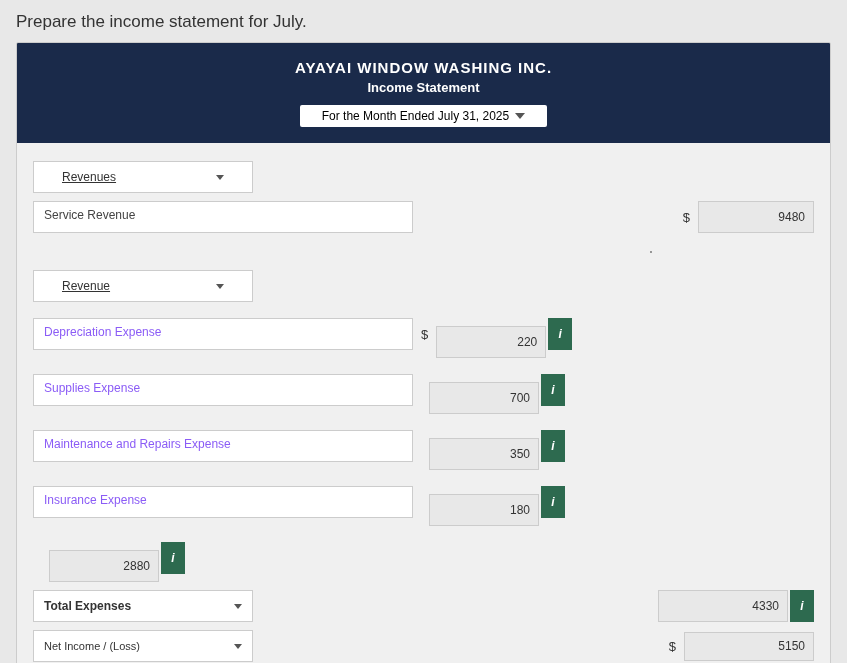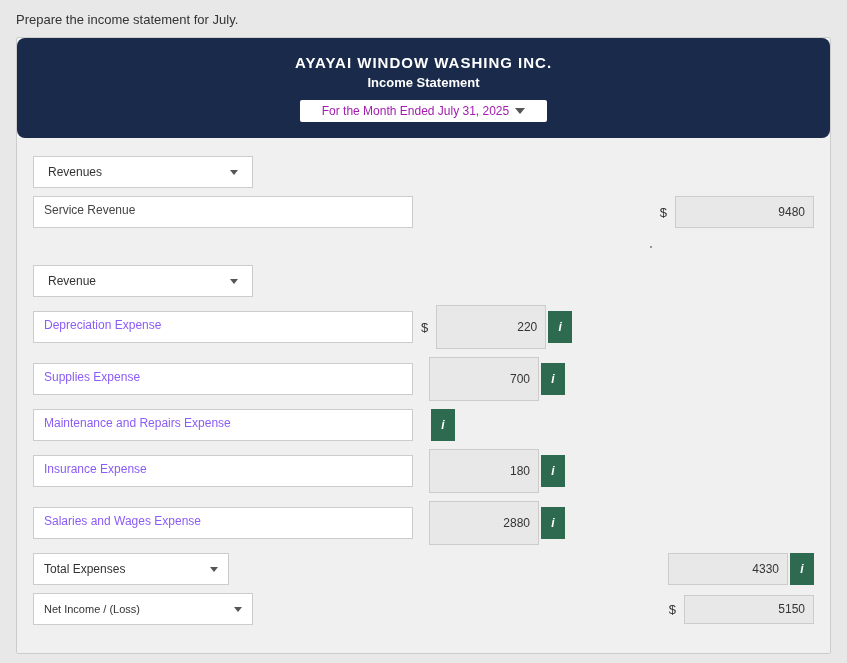--- a/index.html
+++ b/index.html
@@ -13,57 +13,56 @@
     }
 
     .page-wrapper {
       padding: 12px 16px;
       width: 847px;
       min-height: 663px;
       background: #e8e8e8;
     }
 
     .instruction {
-      font-size: 13px;
+      font-size: 17px;
       color: #333;
       margin-bottom: 10px;
     }
 
     .main-card {
       background: #f5f5f5;
       border: 1px solid #ccc;
       border-radius: 2px;
       overflow: hidden;
     }
 
     .header-section {
       background: #1a2a4a;
       color: #fff;
       text-align: center;
       padding: 16px 20px;
-      border-radius: 8px;
     }
 
     .header-company {
       font-size: 15px;
       font-weight: bold;
       letter-spacing: 1px;
       margin-bottom: 4px;
     }
 
     .header-subtitle {
       font-size: 13px;
       font-weight: bold;
       margin-bottom: 10px;
     }
 
     .header-period-wrapper {
       display: inline-block;
       background: #fff;
-      color: #a21caf;
+      color: #000000;
       border-radius: 2px;
       padding: 4px 22px;
       font-size: 12px;
     }
 
     .header-period-inner {
       display: flex;
       align-items: center;
       gap: 6px;
     }
@@ -87,27 +86,28 @@
     .section-header-row {
       display: flex;
       align-items: center;
       margin-bottom: 8px;
       margin-top: 8px;
     }
 
     .section-label-box {
       background: #fff;
       border: 1px solid #ccc;
-      padding: 6px 14px;
+      padding: 6px 28px;
       width: 220px;
       font-size: 12px;
       display: flex;
       align-items: center;
       justify-content: space-between;
       height: 32px;
+      text-decoration: underline;
     }
 
     .section-label-chevron {
       display: inline-block;
       width: 0;
       height: 0;
       border-left: 4px solid transparent;
       border-right: 4px solid transparent;
       border-top: 5px solid #555;
     }
@@ -134,24 +134,25 @@
       font-size: 13px;
       color: #333;
       margin: 0 8px;
     }
 
     .value-input {
       background: #e8e8e8;
       border: 1px solid #ccc;
       padding: 4px 8px;
       width: 110px;
-      height: 44px;
+      height: 32px;
       font-size: 12px;
       text-align: right;
       color: #333;
+      margin-top: 16px;
     }
 
     .info-btn {
       background: #2d6a4f;
       color: #fff;
       border: none;
       width: 24px;
       height: 32px;
       font-size: 12px;
       font-weight: bold;
@@ -188,56 +189,57 @@
     .sr-dollar {
       font-size: 13px;
       color: #333;
       margin: 0 8px;
     }
 
     .sr-value {
       background: #e8e8e8;
       border: 1px solid #ccc;
       padding: 4px 8px;
-      width: 139px;
+      width: 116px;
       height: 32px;
       font-size: 12px;
       text-align: right;
       color: #333;
     }
 
     
     .total-row {
       display: flex;
       align-items: center;
       margin-bottom: 8px;
       gap: 0;
     }
 
     .total-label-box {
       background: #fff;
       border: 1px solid #ccc;
       padding: 6px 10px;
-      width: 196px;
+      width: 220px;
       height: 32px;
       font-size: 12px;
       display: flex;
       align-items: center;
       justify-content: space-between;
+      font-weight: bold;
     }
 
     .total-spacer {
       flex: 1;
     }
 
     .total-value {
       background: #e8e8e8;
       border: 1px solid #ccc;
       padding: 4px 8px;
-      width: 120px;
+      width: 130px;
       height: 32px;
       font-size: 12px;
       text-align: right;
       color: #333;
     }
 
     .total-info-btn {
       background: #2d6a4f;
       color: #fff;
       border: none;
@@ -355,32 +357,32 @@
       <div class="data-row">
         <div class="label-input">Supplies Expense</div>
         <span class="dollar-sign"></span>
         <input class="value-input" type="text" value="700" readonly="" style="">
         <button class="info-btn">i</button>
       </div>
 
       <div class="data-row">
         <div class="label-input">Maintenance and Repairs Expense</div>
         <span class="dollar-sign"></span>
+        <input class="value-input" type="text" value="350" readonly="" style="">
         <button class="info-btn">i</button>
       </div>
 
       <div class="data-row">
         <div class="label-input">Insurance Expense</div>
         <span class="dollar-sign"></span>
         <input class="value-input" type="text" value="180" readonly="" style="">
         <button class="info-btn">i</button>
       </div>
 
       <div class="data-row">
-        <div class="label-input">Salaries and Wages Expense</div>
         <span class="dollar-sign"></span>
         <input class="value-input" type="text" value="2880" readonly="" style="">
         <button class="info-btn">i</button>
       </div>
 
       <div class="total-row">
         <div class="total-label-box">
           <span>Total Expenses</span>
           <span class="section-label-chevron"></span>
         </div>

